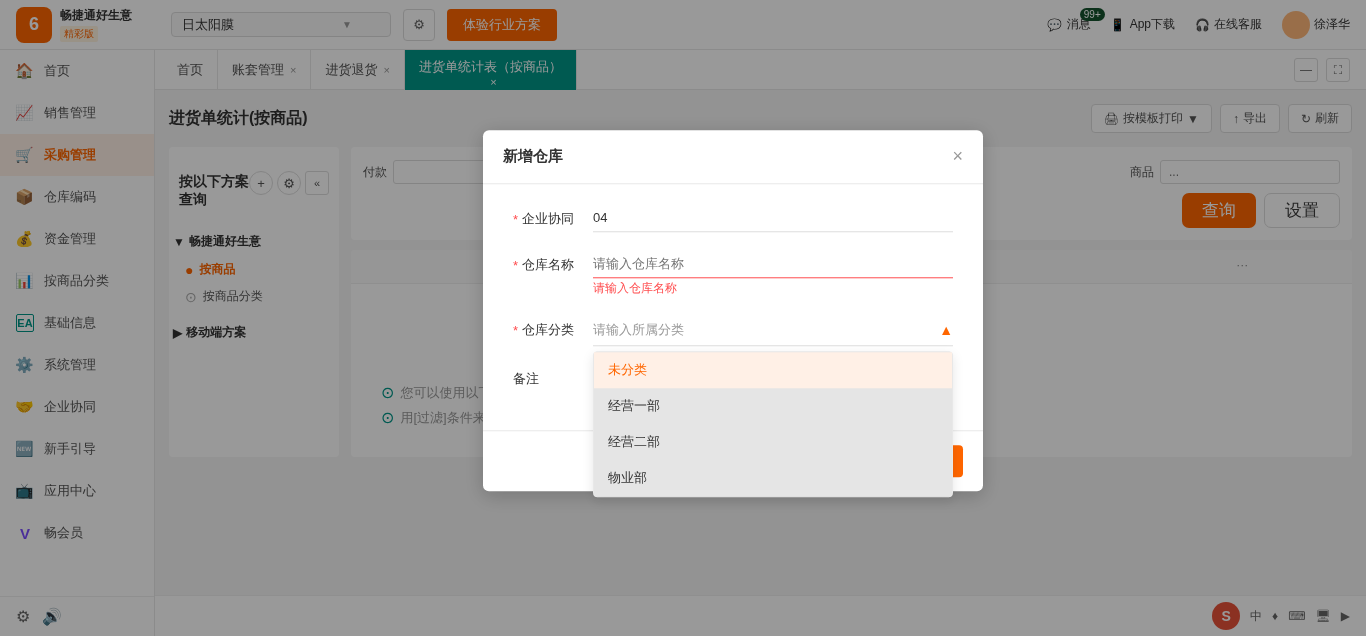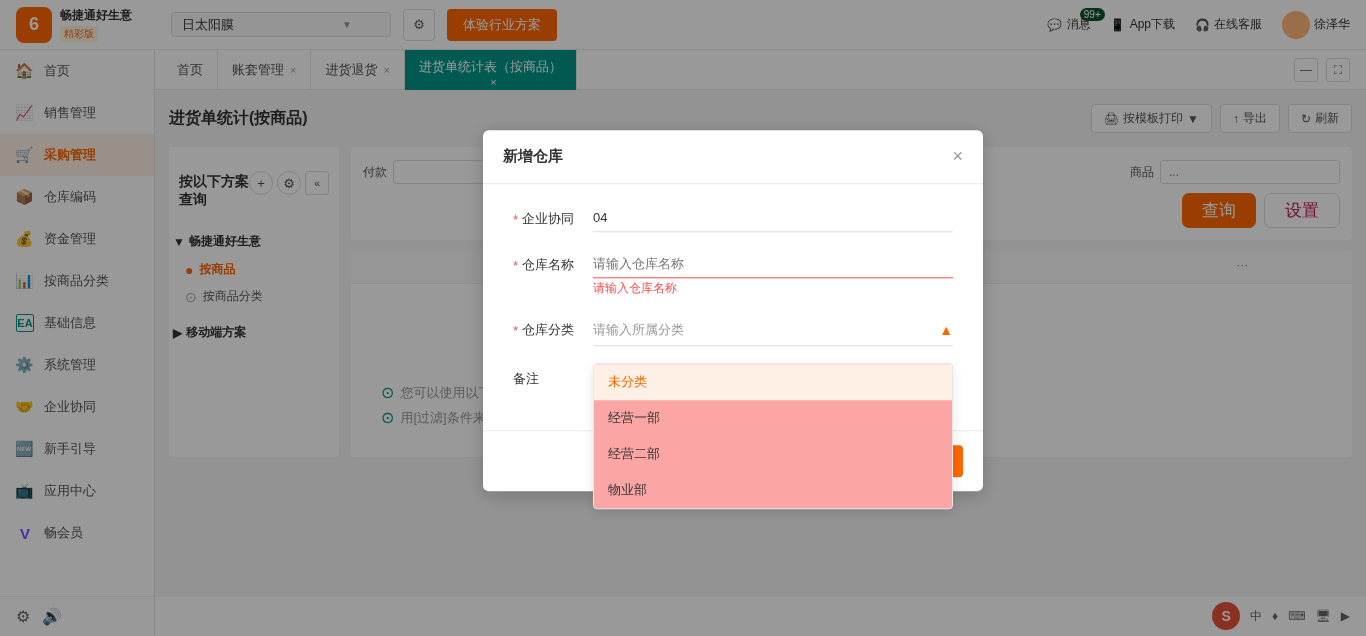--- a/index.html
+++ b/index.html
@@ -205,24 +205,23 @@
       width: 100%; border: none; border-bottom: 1px solid #ddd;
       padding: 6px 0; font-size: 13px; outline: none; color: #999;
       display: flex; align-items: center; justify-content: space-between;
       cursor: pointer;
     }
     .form-input-select .arrow-up { color: #ff6600; font-size: 14px; }
 
     
     .dropdown-list {
       position: absolute; top: 36px; left: 0; width: 100%;
-      background: #fca5a5; border: 1px solid #e8e8e8;
+      background: #e5e5e5; border: 1px solid #e8e8e8;
       border-radius: 4px; box-shadow: 0 4px 12px rgba(0,0,0,0.1);
       z-index: 300;
-      margin-top: 12px;
     }
     .dropdown-item {
       padding: 9px 14px; font-size: 13px; color: #333;
       cursor: pointer;
     }
     .dropdown-item.selected { background: #fff0e6; color: #ff6600; }
 
     .modal-footer {
       padding: 14px 20px; border-top: 1px solid #e8e8e8;
       display: flex; justify-content: flex-end; gap: 10px;
@@ -270,21 +269,21 @@
     .filter-area { background: #fff; border-radius: 4px; padding: 12px; margin-bottom: 10px; }
     .filter-row-inner { display: flex; gap: 16px; flex-wrap: wrap; align-items: center; }
     .filter-field { display: flex; align-items: center; gap: 6px; font-size: 12px; }
     .filter-label { color: #555; white-space: nowrap; }
     .filter-inp { border: 1px solid #ddd; border-radius: 3px; padding: 4px 8px; font-size: 12px; width: 130px; }
     .filter-sel { border: 1px solid #ddd; border-radius: 3px; padding: 4px 8px; font-size: 12px; width: 130px; background: #fff; }
 
     .query-btn-area { display: flex; justify-content: flex-end; gap: 8px; margin-top: 8px; }
     .query-btn { padding: 5px 20px; border-radius: 7px; font-size: 17px; cursor: pointer; }
     .query-btn.primary { background: #ff6600; color: #fff; border: none; }
-    .query-btn.default { background: #fff; color: #be185d; border: 1px solid #ddd; }
+    .query-btn.default { background: #fff; color: #404040; border: 1px solid #ddd; }
 
     .data-table { background: #fff; border-radius: 4px; overflow: hidden; }
     .data-table-header {
       display: flex; background: #fafafa; border-bottom: 1px solid #eee;
       padding: 8px 12px; font-size: 12px; color: #888;
     }
     .data-table-header span { flex: 1; }
     .th-dots { width: 30px; text-align: center; }
 
     

